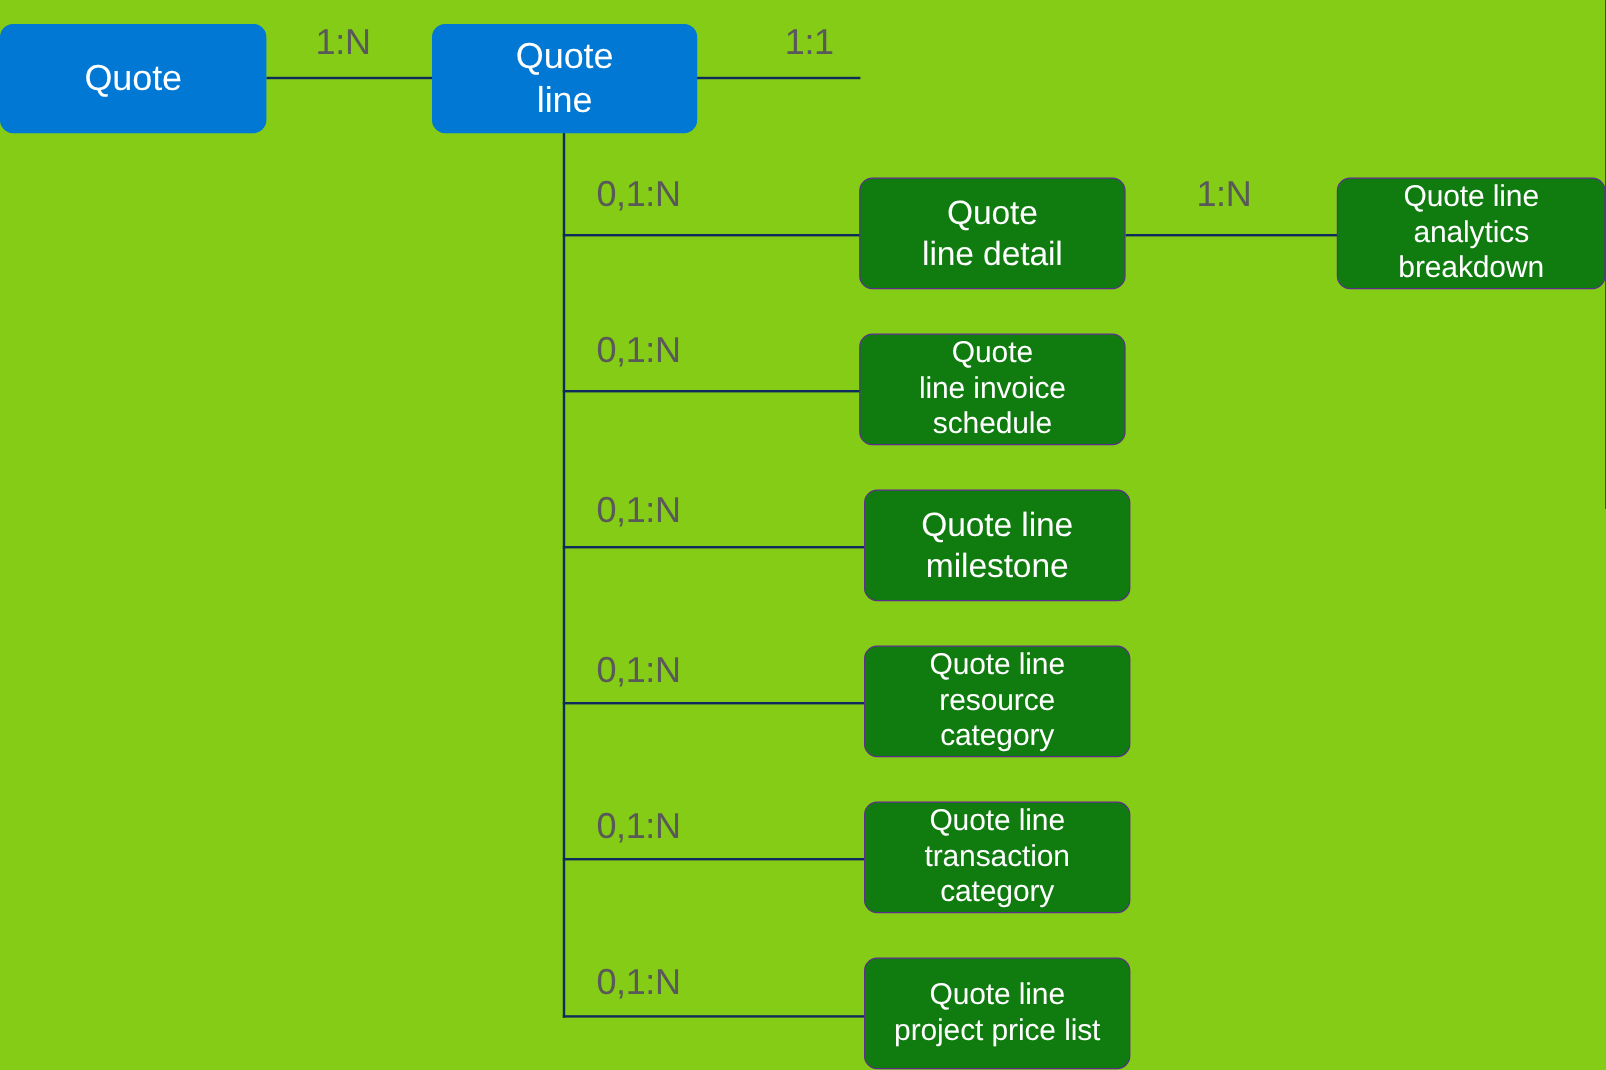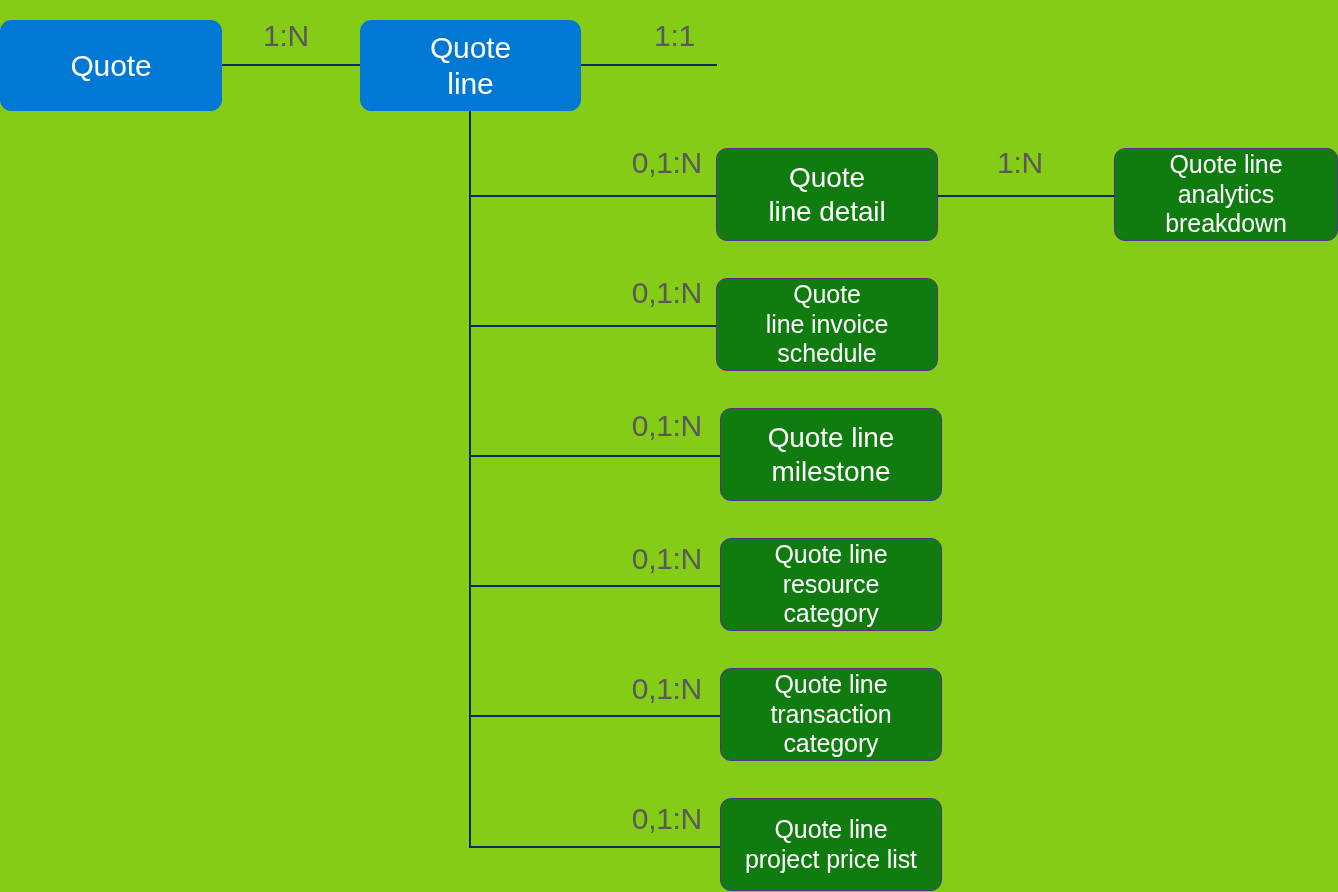--- a/index.html
+++ b/index.html
@@ -42,21 +42,21 @@
   .edge-v { width: 2px; }
 
   .card-label {
     position: absolute;
     color: #595959;
     font-size: 30px;
     line-height: 1;
     white-space: nowrap;
     letter-spacing: -0.3px;
   }
-  .card-label.right { text-align: right; }
+  .card-label.right { text-align: left; }
 </style>
 </head>
 <body>
 
 <div id="canvas">
 
   <div class="edge edge-h" style="left:222px; top:64px; width:139px;"></div>
 
   <div class="edge edge-h" style="left:580px; top:64px; width:137px;"></div>
 

